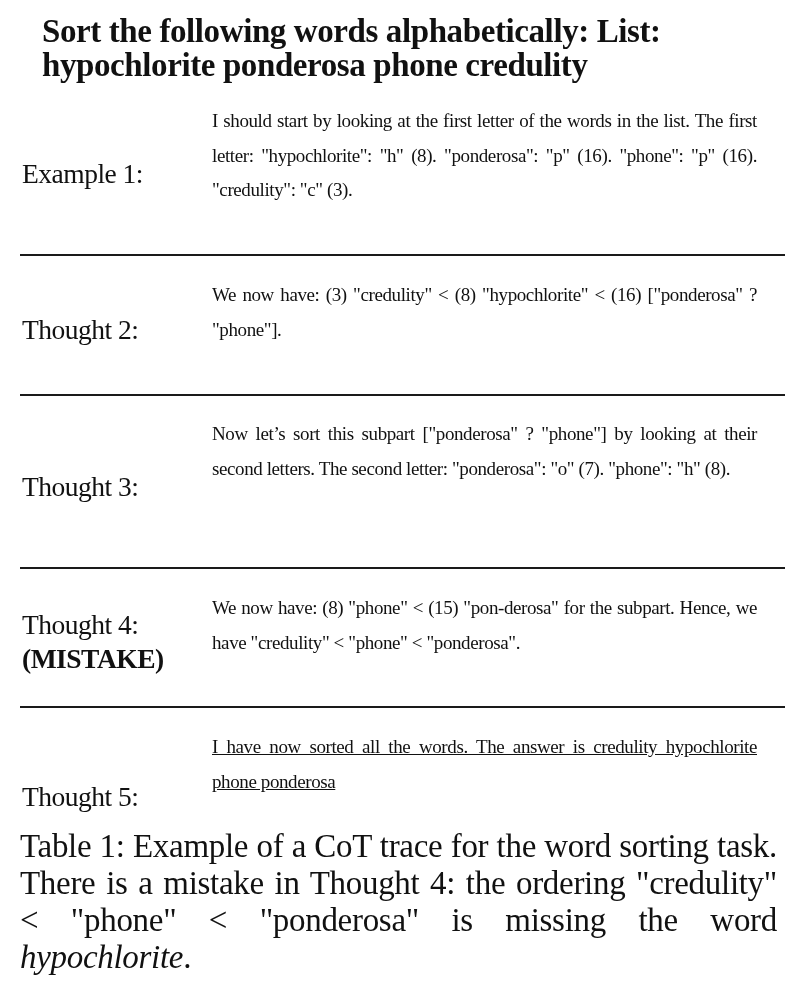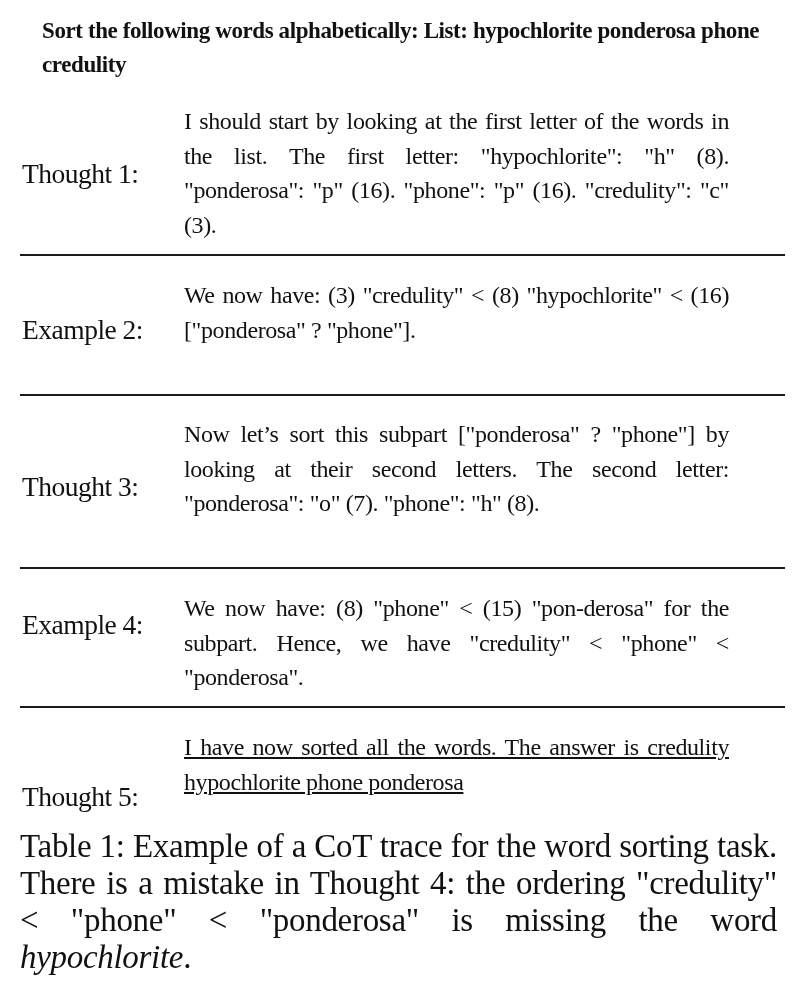--- a/index.html
+++ b/index.html
@@ -2,68 +2,69 @@
 <html><head>
 <meta charset="utf-8">
 <style>
   html, body { margin: 0; padding: 0; background: #ffffff; }
   body {
     width: 800px; height: 1003px; overflow: hidden; position: relative;
     font-family: "Liberation Serif", "DejaVu Serif", serif; color: #111;
   }
   .title {
     position: absolute; left: 42px; top: 14px; width: 730px;
-    font-weight: bold; font-size: 23px; line-height: 34px;
+    font-weight: bold; font-size: 33px; line-height: 34px;
     letter-spacing: -0.4px;
   }
   .rule { position: absolute; left: 20px; width: 765px; height: 2px; background: #1a1a1a; }
   .label {
     position: absolute; left: 22px; width: 170px;
     font-size: 27.5px; line-height: 34px; letter-spacing: -0.5px;
   }
   .label .mistake { font-weight: bold; display: block; }
   .text {
-    position: absolute; left: 184px; width: 545px;
-    font-size: 24px; line-height: 34.5px; text-align: justify;
+    position: absolute; left: 212px; width: 545px;
+    font-size: 19px; line-height: 34.5px; text-align: justify;
     letter-spacing: -0.4px; hyphens: manual;
   }
   .caption {
     position: absolute; left: 20px; top: 828px; width: 757px;
     font-size: 33px; line-height: 37px; text-align: justify;
     letter-spacing: -0.3px;
   }
   .caption i { font-style: italic; }
 </style>
 </head>
 <body>
 
 <div>
   <div class="title">Sort the following words alphabetically: List: hypochlorite ponderosa phone credulity</div>
 
   <div>
-    <div class="label" style="top:157px;">Thought 1:</div>
+    <div class="label" style="top:157px;">Example 1:</div>
     <div class="text" style="top:104px;">I should start by looking at the first letter of the words in the list.  The first letter: "hypochlorite": "h" (8).  "ponderosa": "p" (16). "phone": "p" (16). "credulity": "c" (3).</div>
   </div>
   <div class="rule" style="top:254px;"></div>
 
   <div>
-    <div class="label" style="top:313px;">Example 2:</div>
+    <div class="label" style="top:313px;">Thought 2:</div>
     <div class="text" style="top:278px; text-align-last:left;">We now have:  (3) "credulity" &lt; (8) "hypochlorite" &lt; (16) ["ponderosa" ? "phone"].</div>
   </div>
   <div class="rule" style="top:394px;"></div>
 
   <div>
     <div class="label" style="top:470px;font-family:Liberation Serif, serif;">Thought 3:</div>
     <div class="text" style="top:417px;">Now let’s sort this subpart ["ponderosa" ? "phone"] by looking at their second letters. The second letter: "ponderosa": "o" (7). "phone": "h" (8).</div>
   </div>
   <div class="rule" style="top:567px;"></div>
 
   <div>
     <div class="label" style="top:608px;">
-      <span>Example 4:</span>
+      <span>Thought 4:</span>
+      <span class="mistake">(MISTAKE)</span>
     </div>
     <div class="text" style="top:591px;">We now have: (8) "phone" &lt; (15) "pon-derosa" for the subpart.  Hence, we have "credulity" &lt; "phone" &lt; "ponderosa".</div>
   </div>
   <div class="rule" style="top:706px;"></div>
 
   <div>
     <div class="label" style="top:780px;">Thought 5:</div>
     <div class="text" style="top:730px; text-align-last:left;text-decoration:underline;">I have now sorted all the words. The answer is credulity hypochlorite phone ponderosa</div>
   </div>
 </div>

